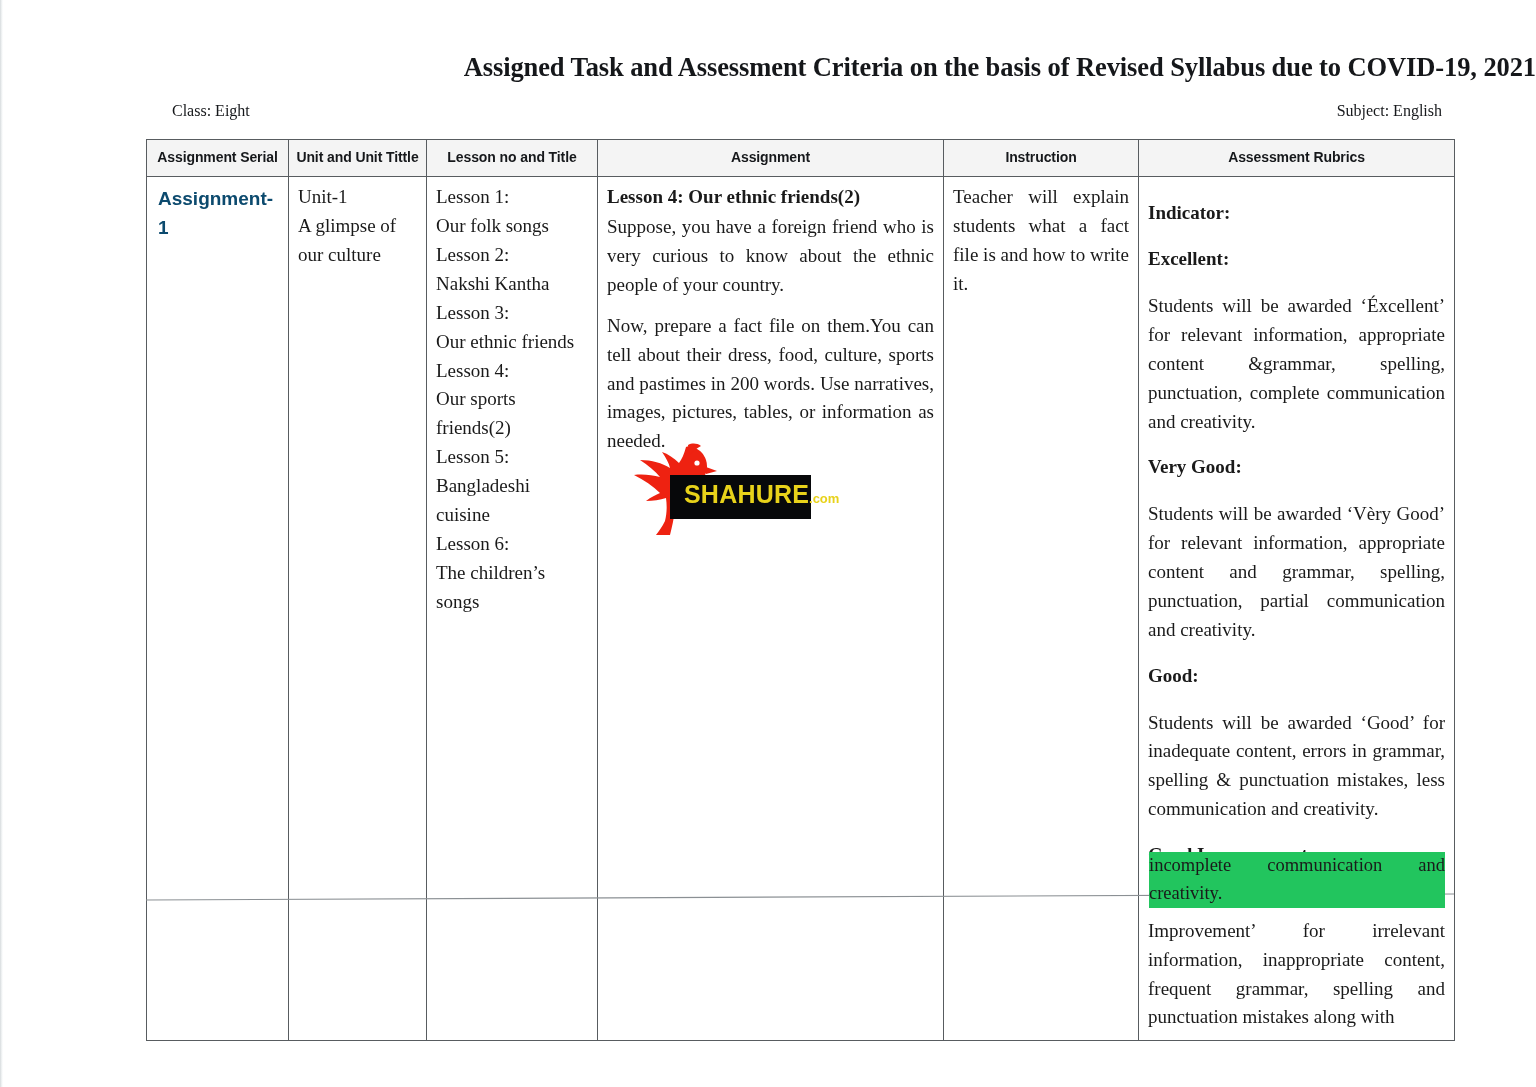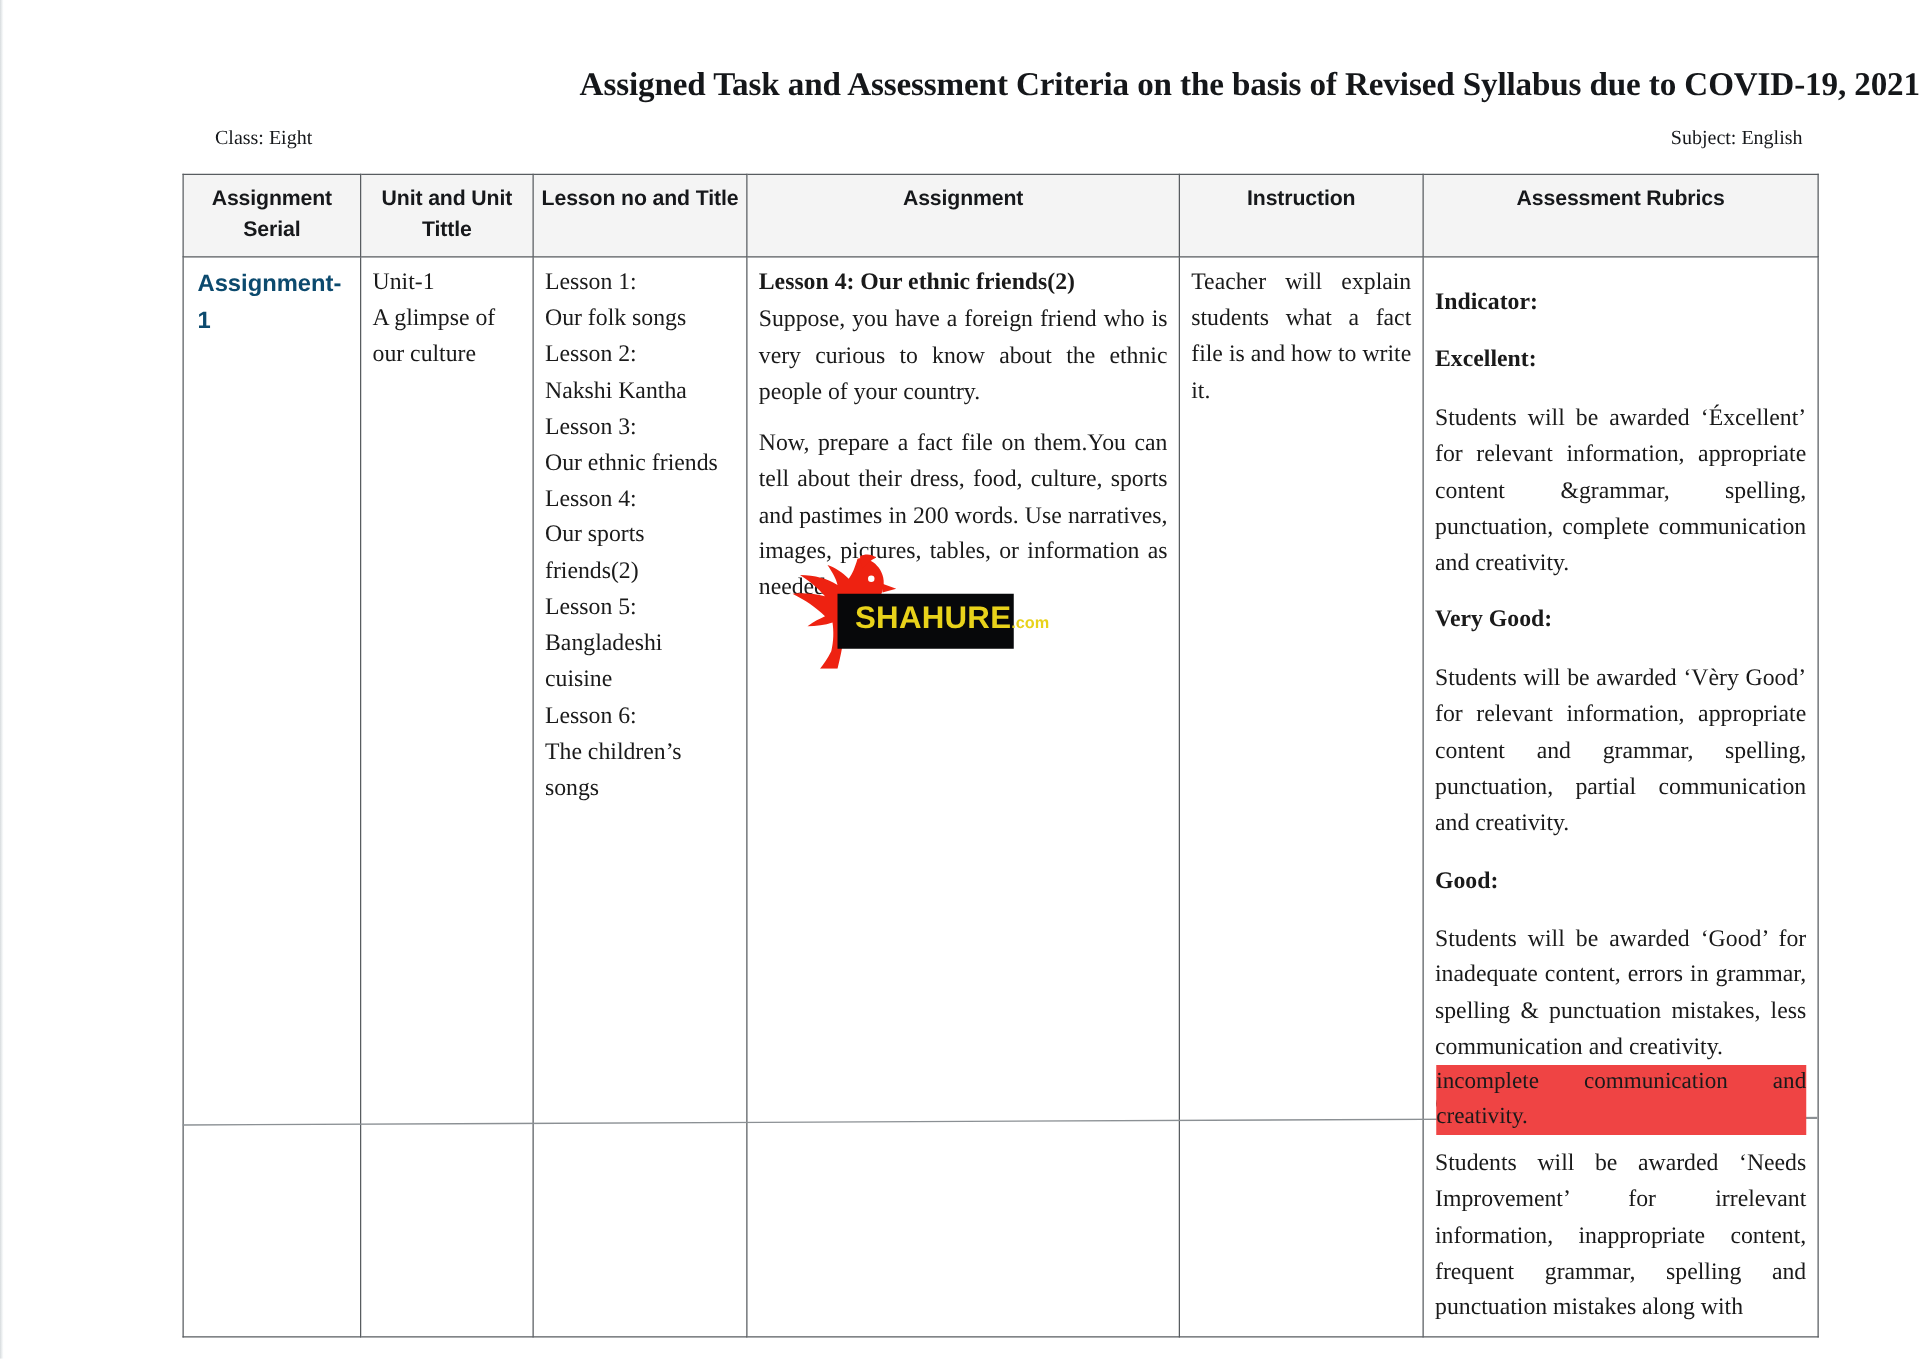--- a/index.html
+++ b/index.html
@@ -75,21 +75,21 @@
   }
   table.grid th, table.grid td {
     border: 1px solid #585c60;
     vertical-align: top;
     padding: 0;
   }
   table.grid thead th {
     background: #f4f4f4;
     font-family: "Liberation Sans", "DejaVu Sans", sans-serif;
     font-weight: bold;
-    font-size: 17px;
+    font-size: 14px;
     line-height: 1.45;
     text-align: center;
     padding: 7px 4px 9px 4px;
     color: #16181b;
     letter-spacing: -0.1px;
     margin-left: 12px;
   }
   table.grid tbody td {
     font-size: 19px;
     line-height: 1.52;
@@ -143,21 +143,21 @@
 
   
   .rubric-overflow {
     position: absolute;
     left: 1149px;
     top: 852px;
     width: 296px;
     font-size: 18.5px;
     line-height: 1.5;
     text-align: justify;
-    background: #ef4444;
+    background: #22c55e;
     z-index: 4;
   }
 
   
   .watermark {
     position: absolute;
     left: 622px;
     top: 443px;
     width: 190px;
     height: 92px;

